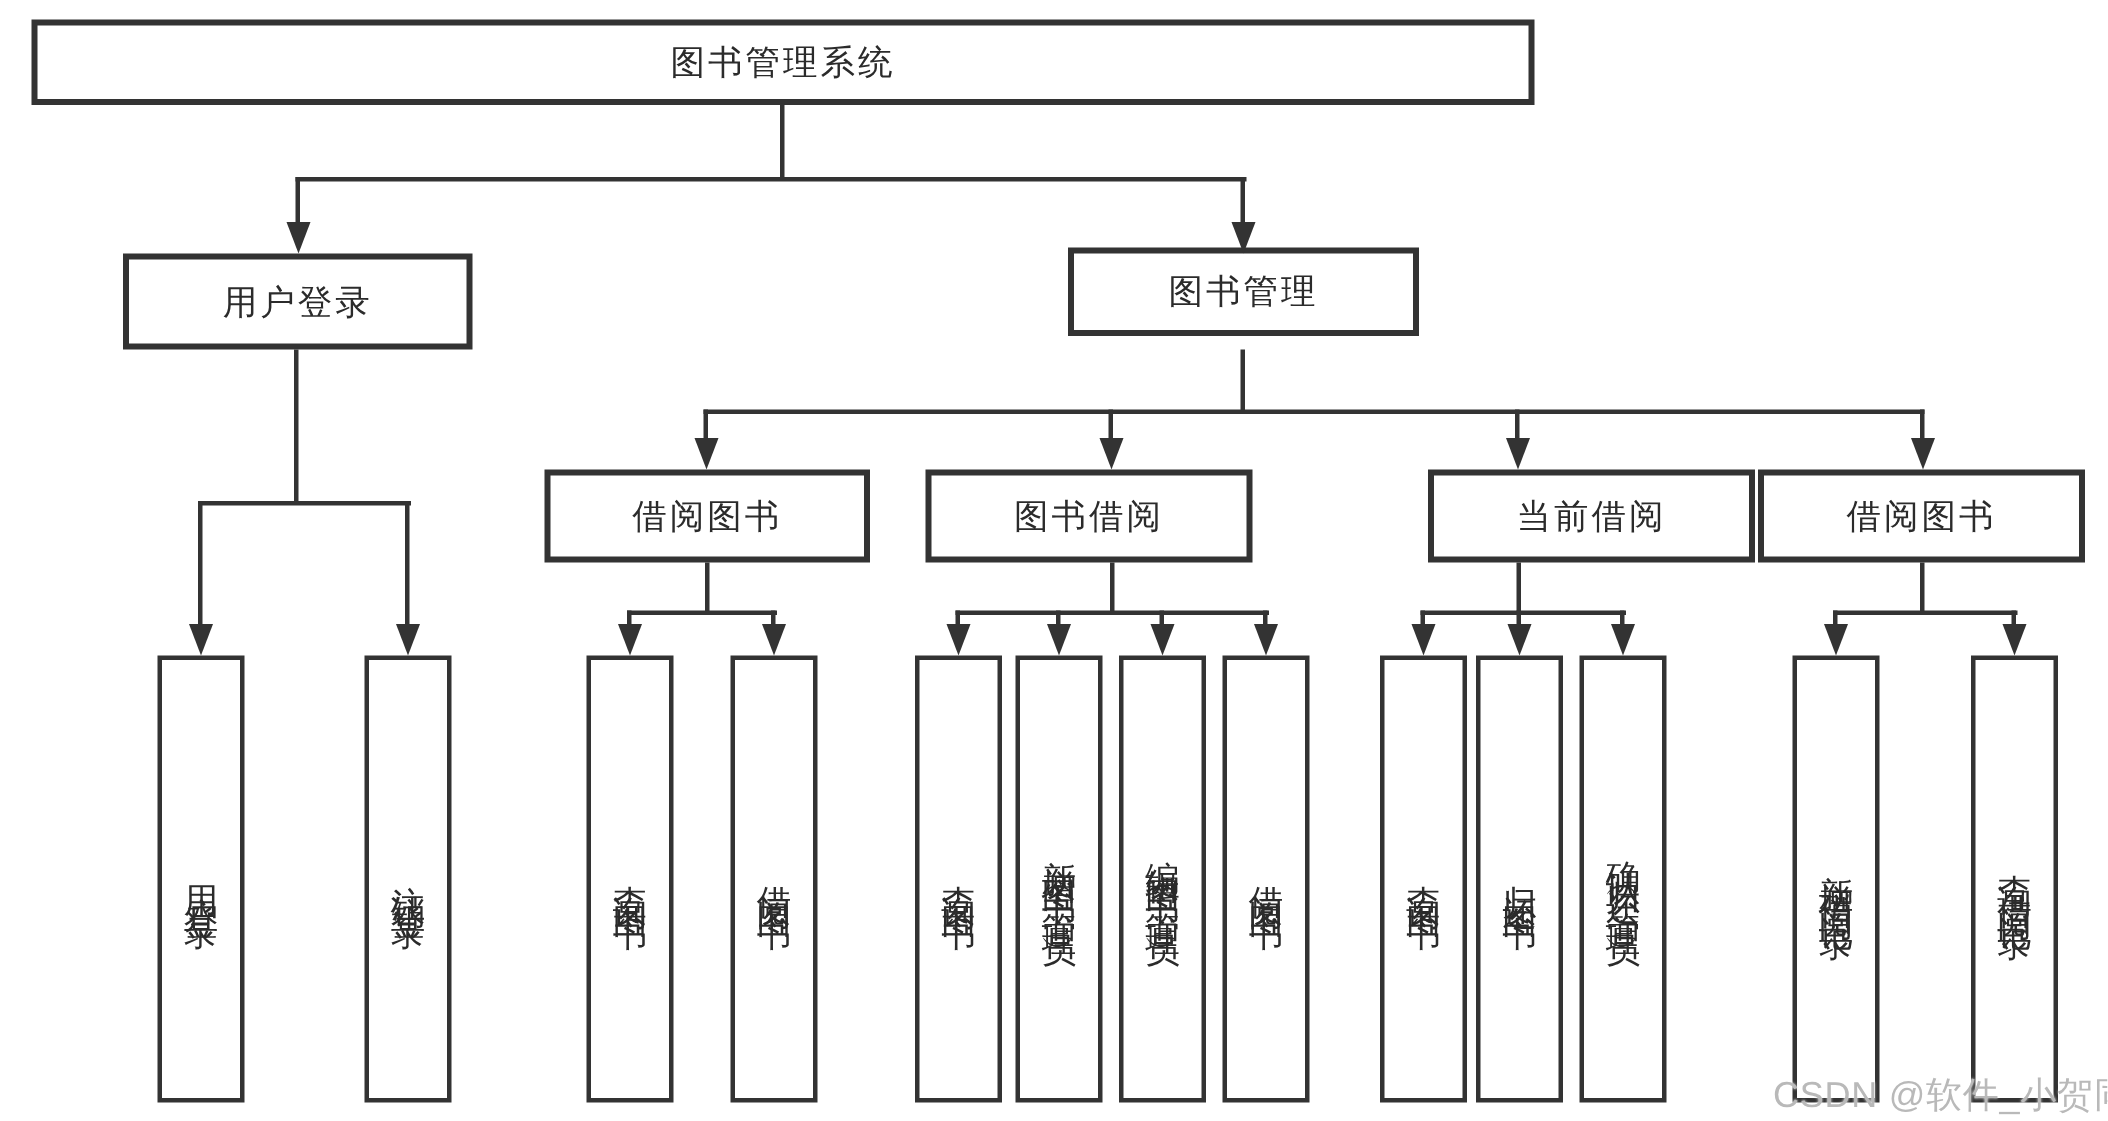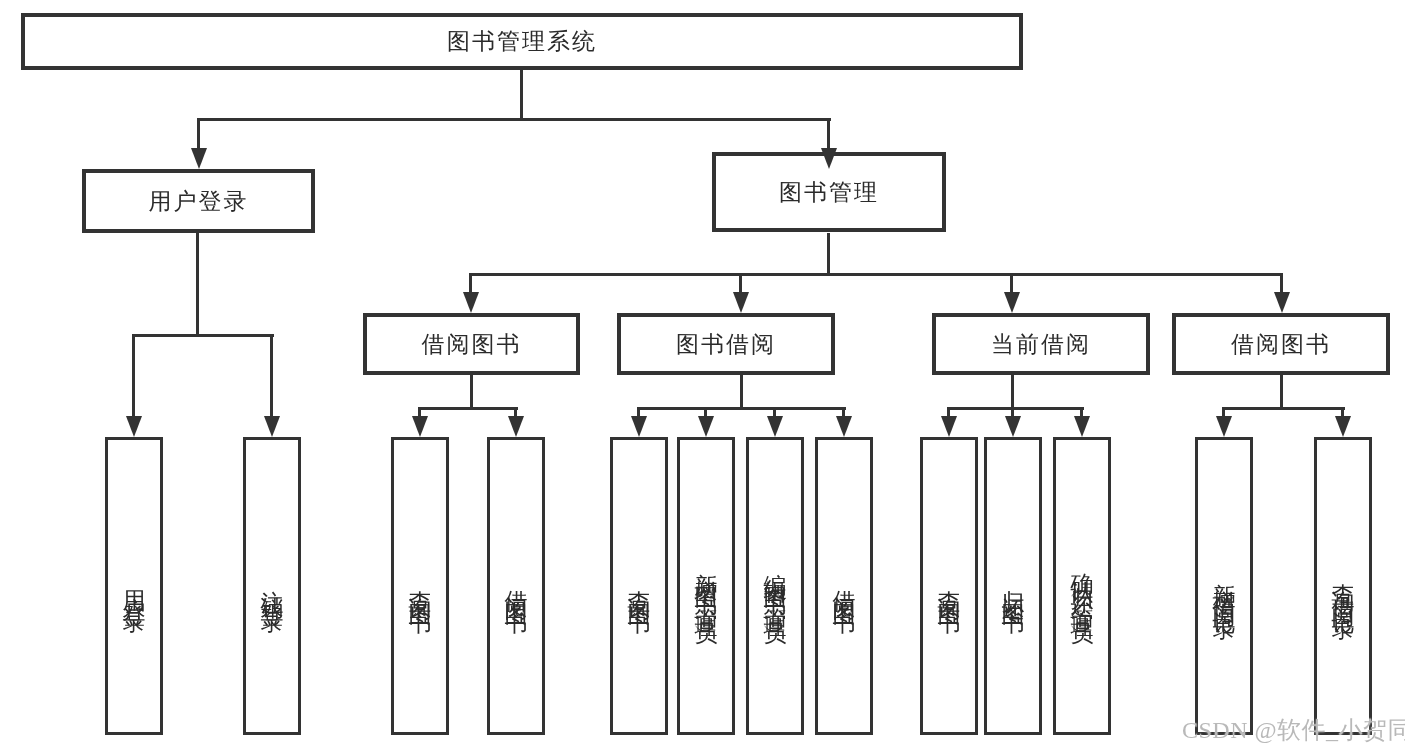--- a/index.html
+++ b/index.html
@@ -5,21 +5,21 @@
   :root{
     --line:#333333;
     --text:#2b2b2b;
     --bg:#ffffff;
   }
   html,body{margin:0;padding:0;background:var(--bg);}
   #canvas{
     position:relative;
     width:1405px;height:747px;
     background:var(--bg);
-    font-family:Liberation Serif, serif;
+    font-family:Liberation Sans, sans-serif;
     overflow:hidden;
   }
   .node{
     position:absolute;
     box-sizing:border-box;
     border:4px solid var(--line);
     background:#fff;
     display:flex;align-items:center;justify-content:center;
     color:var(--text);
     font-size:23px;
@@ -64,33 +64,33 @@
 <div id="canvas">
 
   <div class="node" style="left:21px;top:13px;width:1002px;height:57px">
     <span>图书管理系统</span>
   </div>
 
   <div class="node" style="left:82px;top:169px;width:233px;height:64px">
     <span>用户登录</span>
   </div>
 
-  <div class="node" style="left:712px;top:152px;width:234px;height:80px">
+  <div class="node" style="left:712px;top:165px;width:234px;height:59px">
     <span>图书管理</span>
   </div>
 
   <div class="node" style="left:363px;top:313px;width:217px;height:62px">
     <span>借阅图书</span>
   </div>
 
   <div class="node" style="left:617px;top:313px;width:218px;height:62px">
     <span>图书借阅</span>
   </div>
 
-  <div class="node" style="left:932px;top:313px;width:218px;height:62px">
+  <div class="node" style="left:952px;top:313px;width:218px;height:62px">
     <span>当前借阅</span>
   </div>
 
   <div class="node" style="left:1172px;top:313px;width:218px;height:62px">
     <span>借阅图书</span>
   </div>
 
   <div class="node leaf" style="left:105px">
     <span class="vtext">用户登录</span>
   </div>

